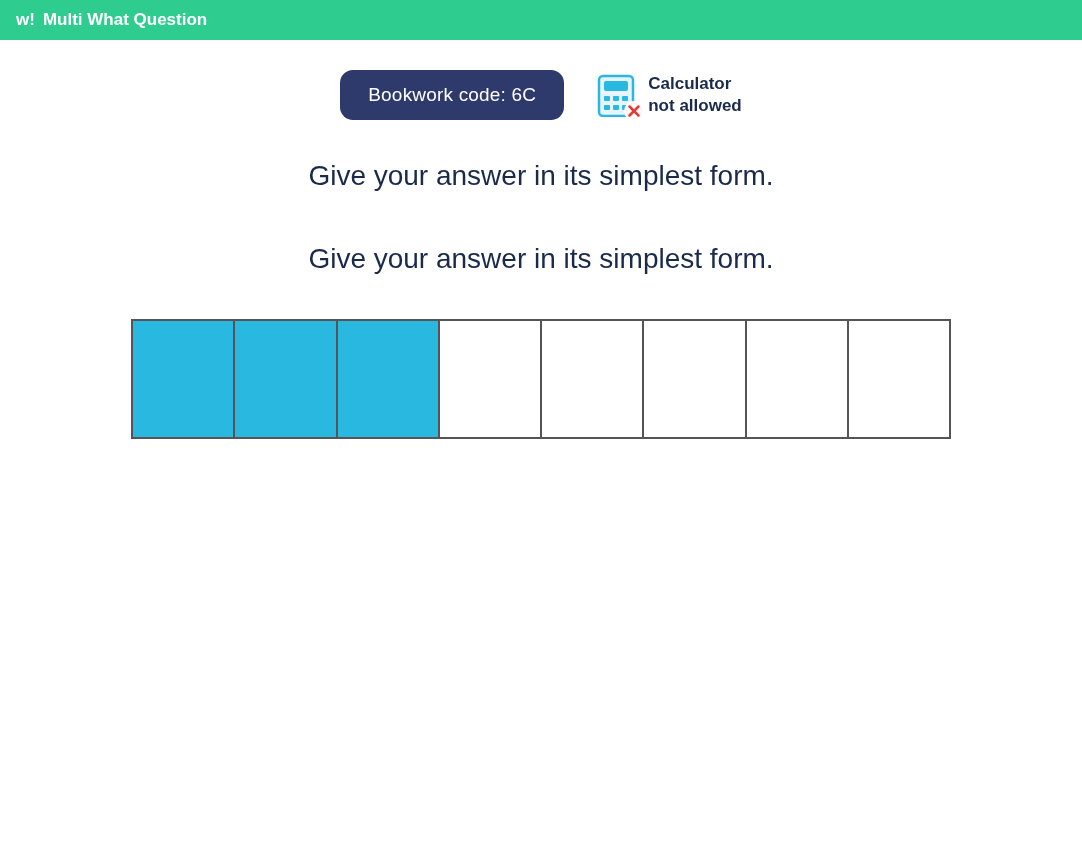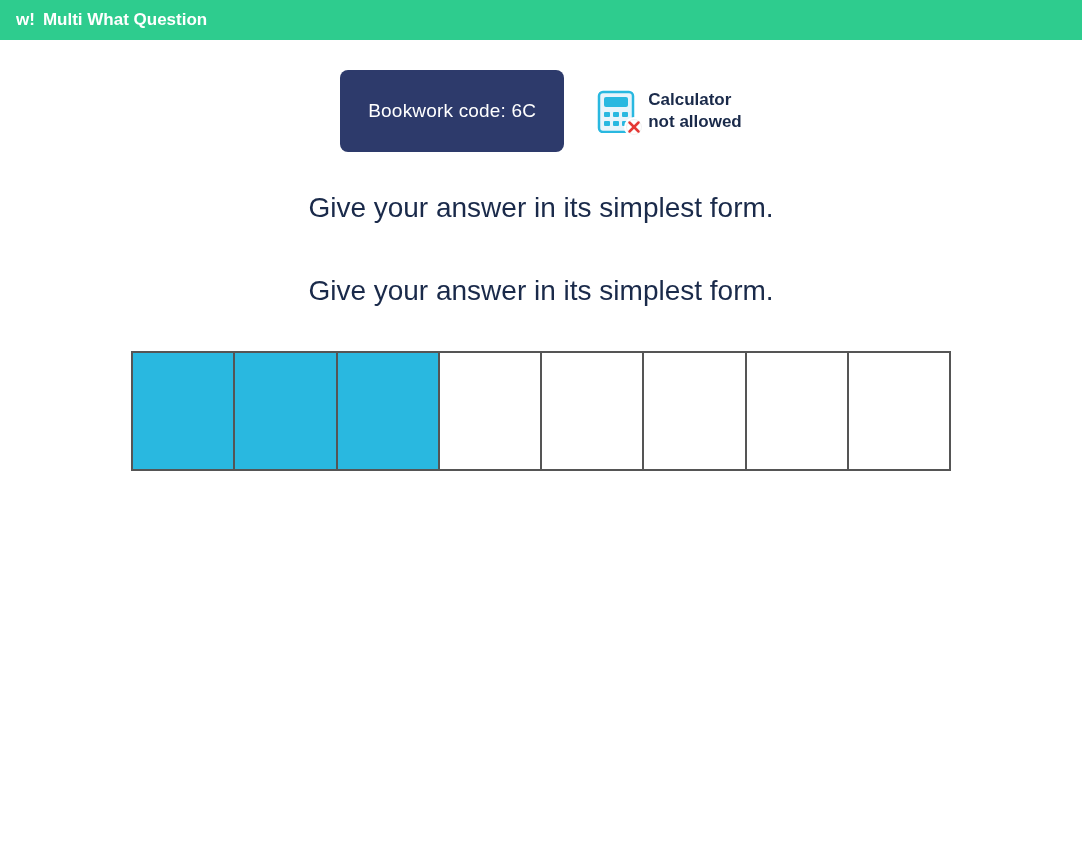--- a/index.html
+++ b/index.html
@@ -41,22 +41,22 @@
       display: flex;
       align-items: center;
       justify-content: center;
       gap: 30px;
       margin-bottom: 36px;
     }
 
     .bookwork-badge {
       background: #2d3a6b;
       color: white;
-      border-radius: 8px;
-      padding: 30px 28px;
+      border-radius: 13px;
+      padding: 14px 28px;
       font-size: 19px;
       font-weight: 500;
       letter-spacing: 0.01em;
     }
 
     .calculator-badge {
       display: flex;
       align-items: center;
       gap: 10px;
       color: #1a2a4a;

